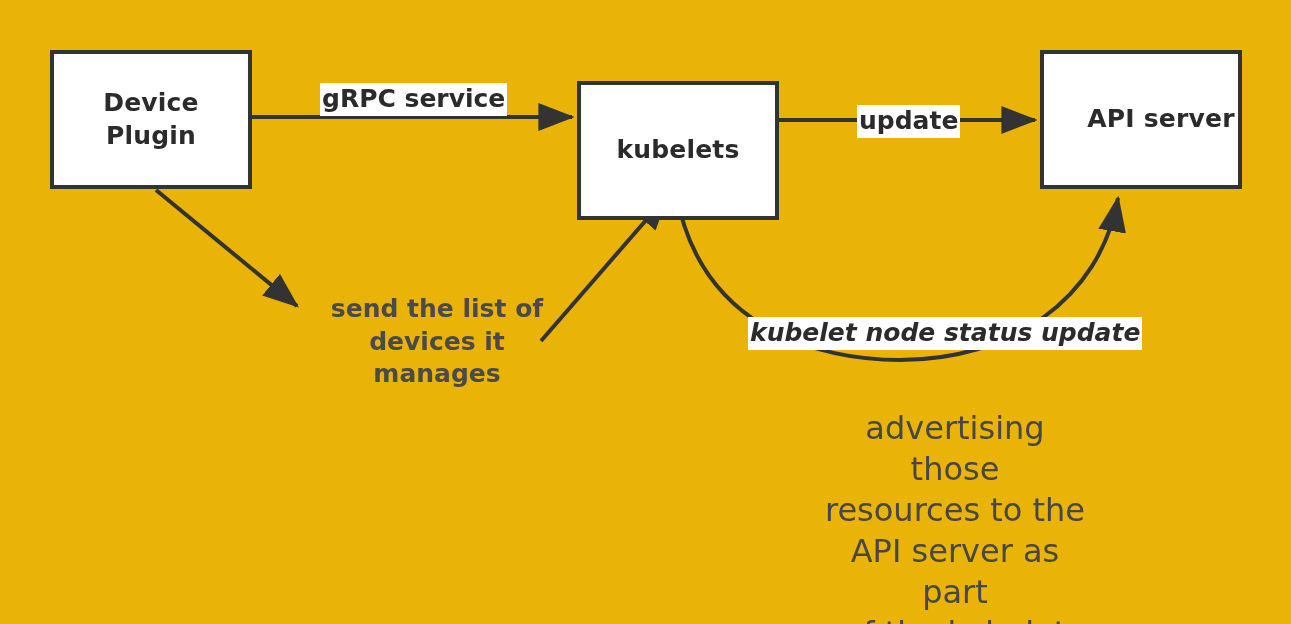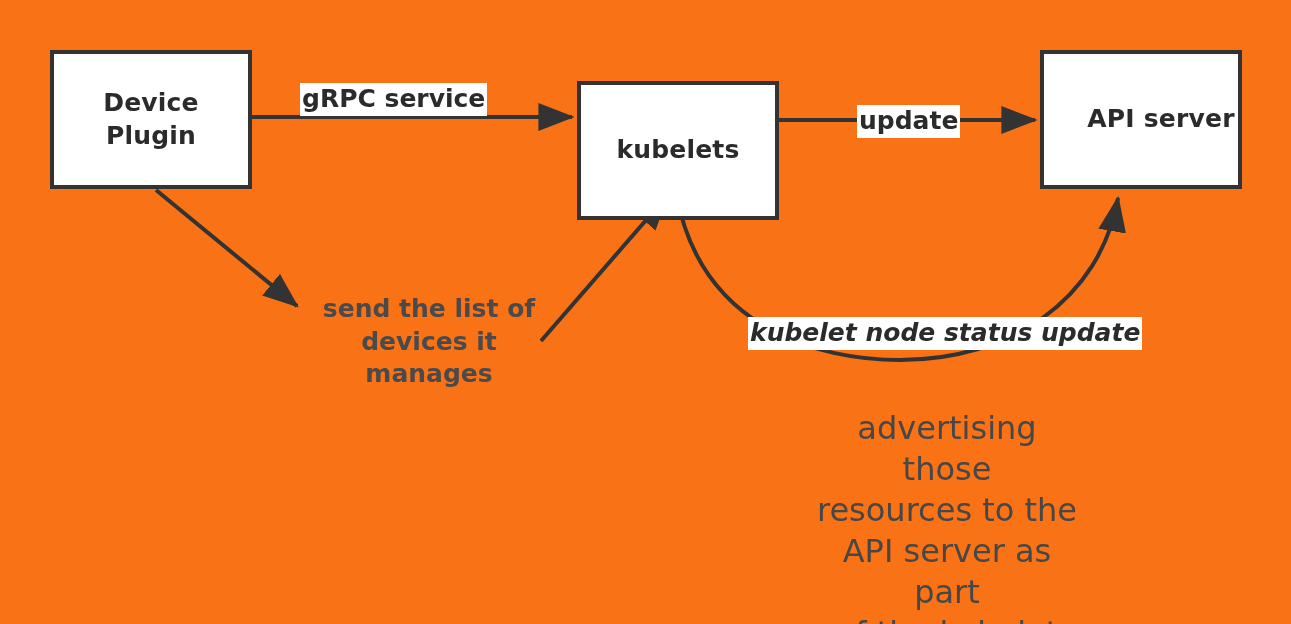--- a/index.html
+++ b/index.html
@@ -4,21 +4,21 @@
 <style>
   html, body {
     margin: 0;
     padding: 0;
     background: #000000;
   }
   #canvas {
     position: relative;
     width: 1291px;
     height: 624px;
-    background: #f97316;
+    background: #eab308;
     overflow: hidden;
     font-family: "DejaVu Sans", "Liberation Sans", sans-serif;
   }
   #edges {
     position: absolute;
     left: 0;
     top: 0;
     width: 1291px;
     height: 624px;
     pointer-events: none;
@@ -49,20 +49,21 @@
     font-size: 25px;
     line-height: 1.22;
     white-space: nowrap;
     padding: 1px 2px;
   }
   .note {
     position: absolute;
     color: #4a4a4a;
     text-align: center;
     white-space: pre-line;
+    margin-left: 8px;
   }
   .note-bold {
     font-weight: bold;
     font-size: 25px;
     line-height: 1.30;
   }
   .note-regular {
     font-weight: normal;
     font-size: 32px;
     line-height: 1.28;
@@ -98,21 +99,21 @@
   </div>
 
   <div class="node-box" style="left:577px; top:50px; width:202px; height:139px;margin-top:31px;">
     <span class="node-label">kubelets</span>
   </div>
 
   <div class="node-box" style="left:1040px; top:50px; width:202px; height:139px;padding-left:40px;">
     <span class="node-label">API server</span>
   </div>
 
-  <div class="edge-label" style="left:300px; top:83px;">gRPC service</div>
+  <div class="edge-label" style="left:320px; top:83px;">gRPC service</div>
 
   <div class="edge-label" style="left:857px; top:105px;">update</div>
 
   <div class="edge-label" style="left:748px; top:317px;font-style:italic;">kubelet node status update</div>
 
   <div class="note note-bold" style="left:316px; top:293px; width:226px;">send the list of
 devices it
 manages</div>
 
   <div class="note note-regular" style="left:816px; top:408px; width:262px;">advertising those

